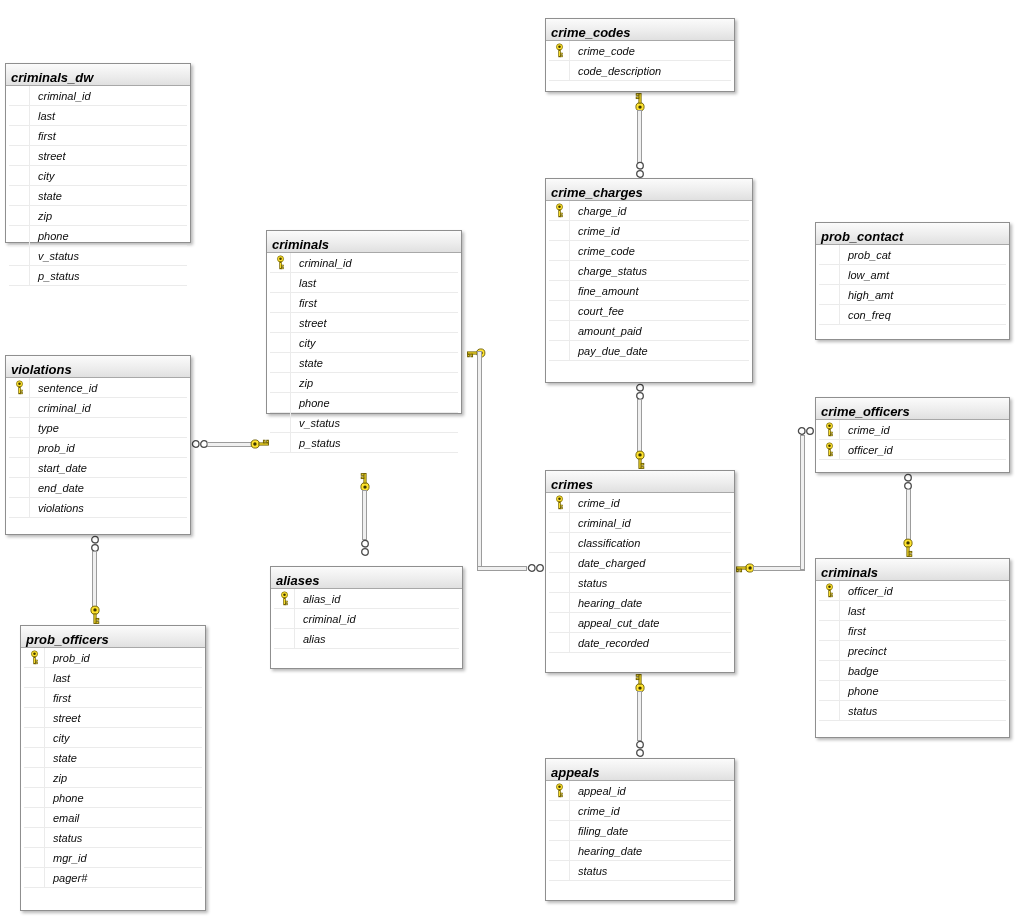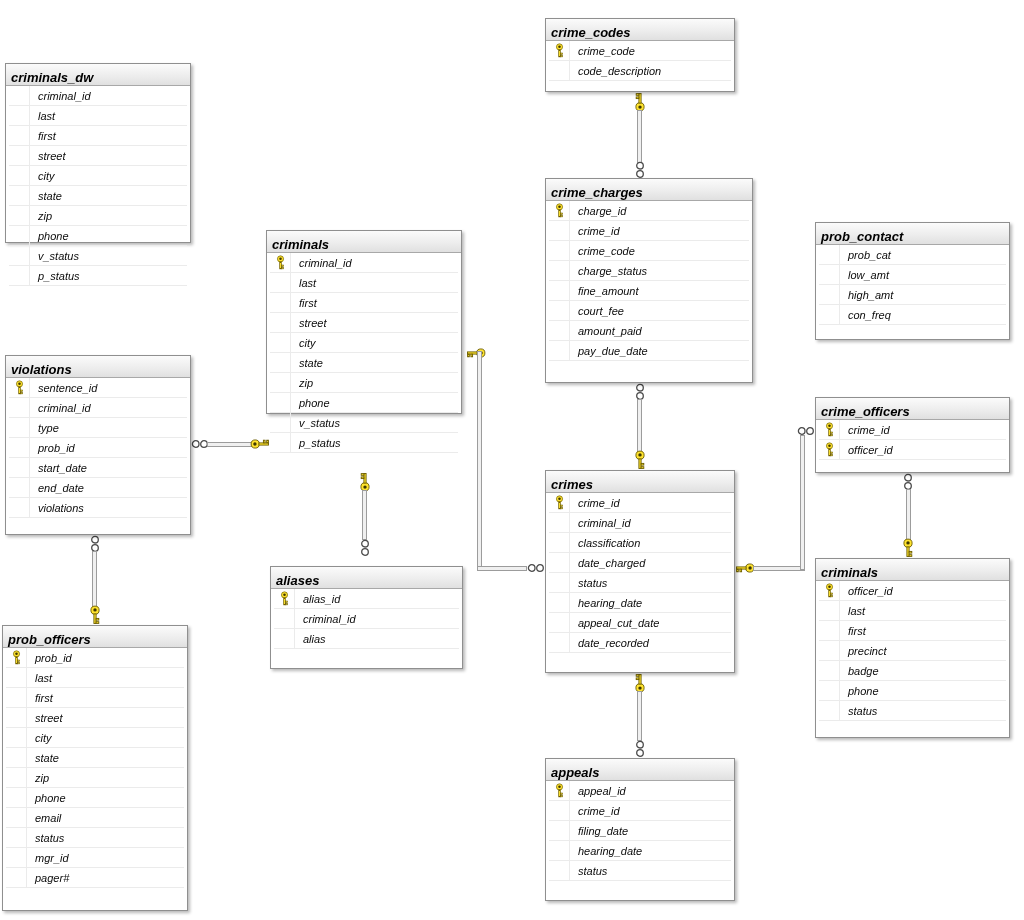--- a/index.html
+++ b/index.html
@@ -336,21 +336,21 @@
         <div class="trow">
           <span class="keycell"></span>
           <span class="colname">end_date</span>
         </div>
         <div class="trow">
           <span class="keycell"></span>
           <span class="colname">violations</span>
         </div>
       </div>
     </div>
-  <div class="dtable" id="t-prob_officers" style="left:2px;top:625px;width:186px;height:286px">
+  <div class="dtable" id="t-prob_officers" style="left:20px;top:625px;width:186px;height:286px">
       <div class="thead">
         <span class="ttitle">prob_officers</span>
       </div>
       <div class="tbody">
         <div class="trow">
           <span class="keycell">
             <svg viewBox="0 0 12 20" xmlns="http://www.w3.org/2000/svg">
               <g fill="#ffe32e" stroke="#6b5c00" stroke-width="0.9">
                 <circle cx="6" cy="5.2" r="4.1"></circle>
                 <rect x="4.9" y="8.9" width="2.2" height="9.6"></rect>

